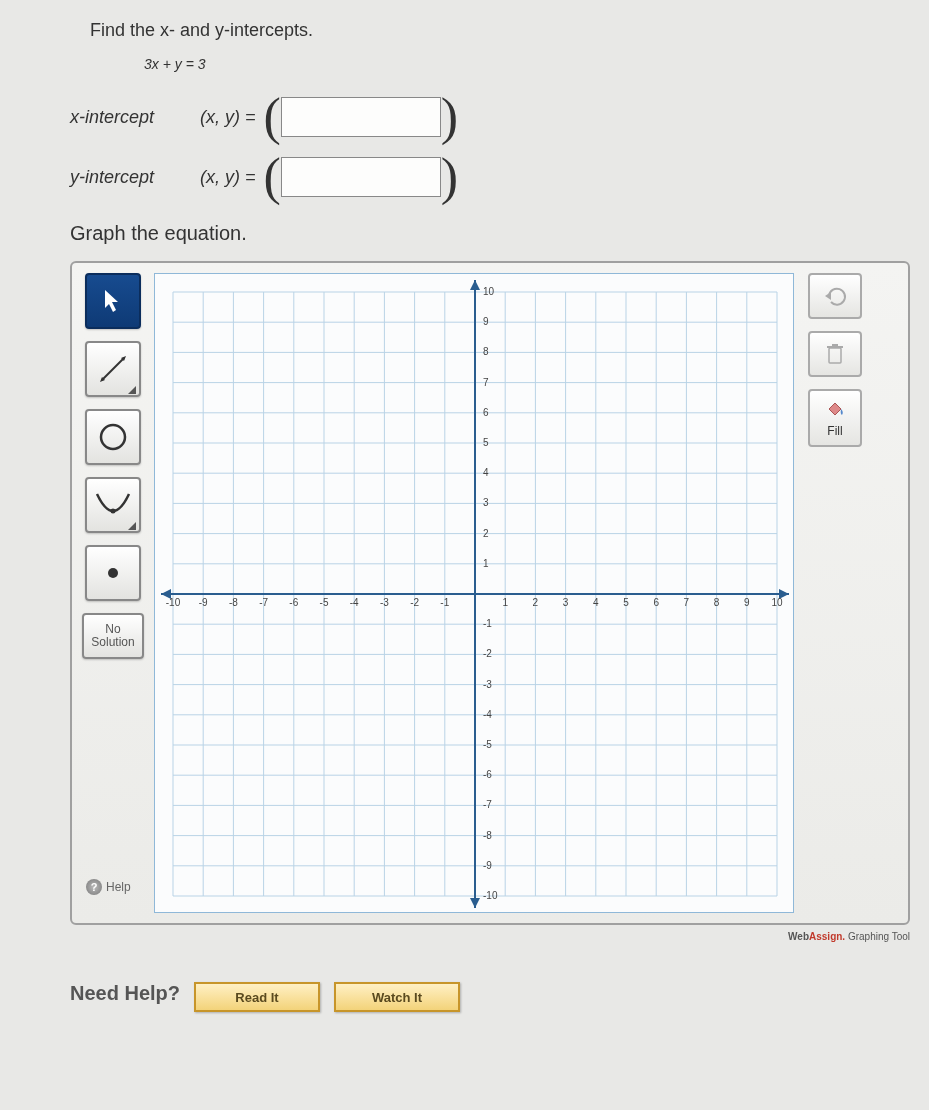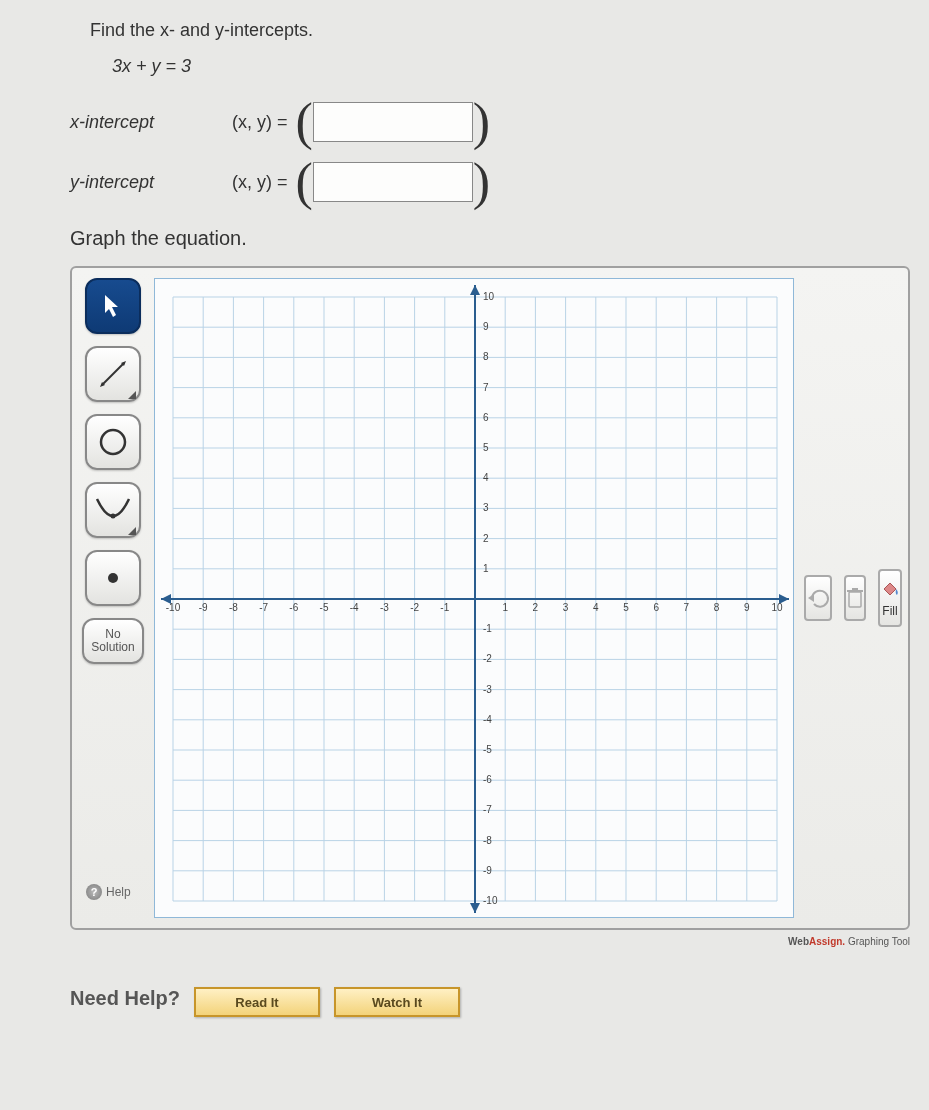--- a/index.html
+++ b/index.html
@@ -4,56 +4,56 @@
 <style>
   * { box-sizing: border-box; margin: 0; padding: 0; }
   body {
     font-family: Verdana, Arial, sans-serif;
     background: #e8e8e6;
     padding: 20px 40px 40px 70px;
     color: #333;
     width: 929px;
   }
   .question-text { font-size: 18px; margin-bottom: 15px; margin-left: 20px; }
-  .equation { font-size: 18px; margin-left: 42px; margin-bottom: 25px; font-style: italic; }
+  .equation { font-size: 14px; margin-left: 74px; margin-bottom: 25px; font-style: italic; }
   .intercept-row { display: flex; align-items: center; margin-bottom: 20px; font-size: 18px; }
   .intercept-label { width: 130px; font-style: italic; }
-  .xy-eq { margin-right: 8px; margin-left: 32px; }
+  .xy-eq { font-style: italic; margin-right: 8px; }
   .big-paren { font-size: 52px; font-weight: 200; font-family: 'Times New Roman', serif; line-height: 0.6; }
   .answer-input {
     width: 160px; height: 40px; border: 1px solid #888; background: #fdfdfc;
     font-size: 16px; padding: 0 6px;
   }
   .graph-section-label { font-size: 20px; margin-top: 25px; margin-bottom: 16px; }
   .graph-panel {
     border: 2px solid #a0a0a0; border-radius: 6px;
     background: linear-gradient(#f4f4f2,#ebebe8);
     padding: 10px 12px 10px 10px;
     display: flex; gap: 10px;
     width: 840px;
     position: relative;
   }
   .tool-col { display: flex; flex-direction: column; gap: 12px; width: 62px; align-items: center; }
   .tool-btn {
-    width: 56px; height: 56px; border: 2px solid #888; border-radius: 12px;
+    width: 56px; height: 56px; border: 2px solid #888; border-radius: 4px;
     background: linear-gradient(#fff,#e3e3e0);
     display: flex; align-items: center; justify-content: center;
     cursor: pointer; font-size: 22px; color: #333;
     box-shadow: 0 1px 2px rgba(0,0,0,0.2);
   }
   .tool-btn.active { background: linear-gradient(#174b8f,#0e3a75); color: #fff; border-color:#0b2d5c;}
   .tool-btn.nosol {
     width: 62px; height: 46px; font-size: 12px; line-height: 1.1; text-align: center;
     flex-direction: column; color:#555;
   }
   .graph-area {
     width: 640px; height: 640px; background: #fbfcfd;
     border: 1px solid #8fb8d8; position: relative; overflow: hidden;
   }
-  .right-col { display:flex; flex-direction:row; gap:12px; width:62px; align-items:center; }
+  .right-col { display:flex; flex-direction:column; gap:12px; width:62px; align-items:center; }
   .right-btn {
     width:54px; height:46px; border:2px solid #aaa; border-radius:4px;
     background: linear-gradient(#fff,#e5e5e2); display:flex; align-items:center;
     justify-content:center; cursor:pointer; color:#888;
   }
   .fill-btn { flex-direction:column; height:58px; font-size:12px; color:#333;}
   .fill-icon { font-size:18px; margin-bottom:2px;}
   .help-link { position:absolute; bottom:28px; left:14px; display:flex; align-items:center; gap:4px; color:#666; font-size:12px; cursor:pointer;}
   .help-link .help-ico {
     width:16px;height:16px;border-radius:50%;background:radial-gradient(#bbb,#777);

